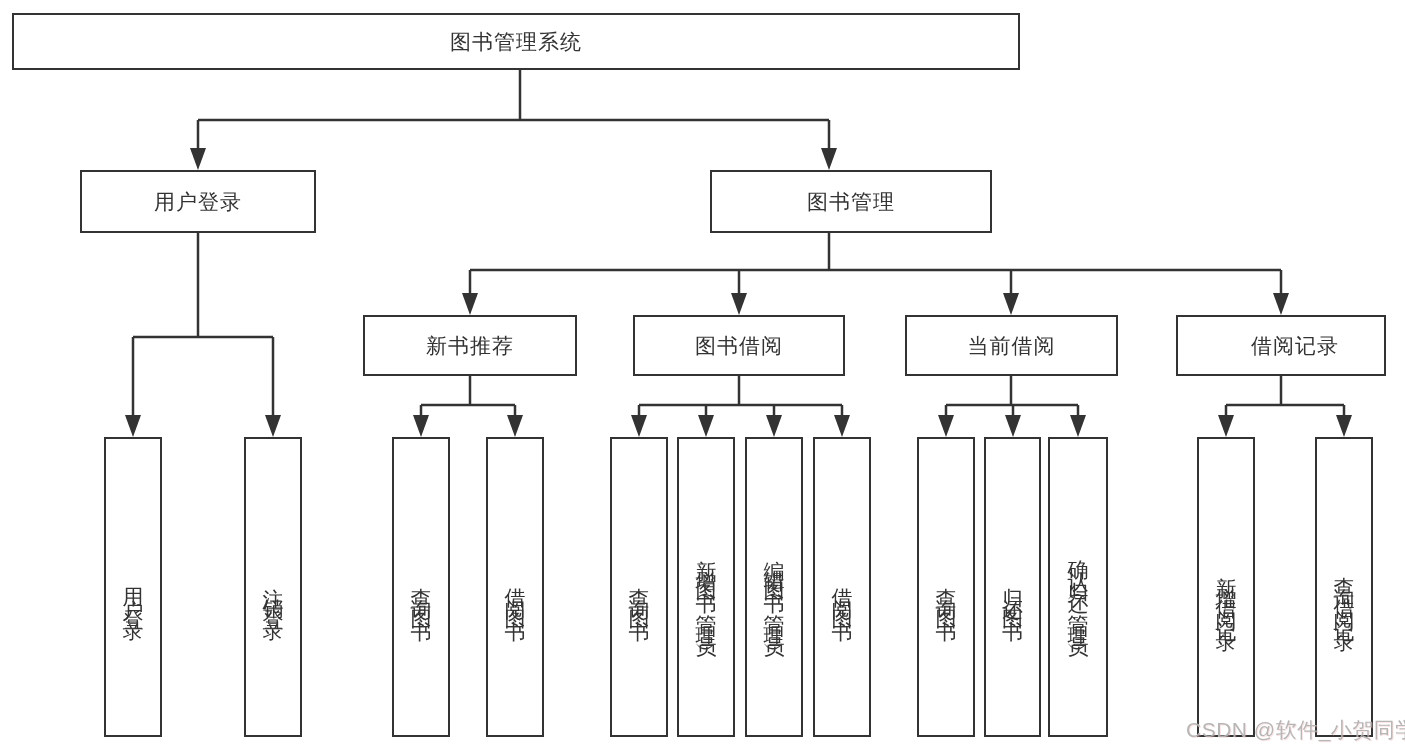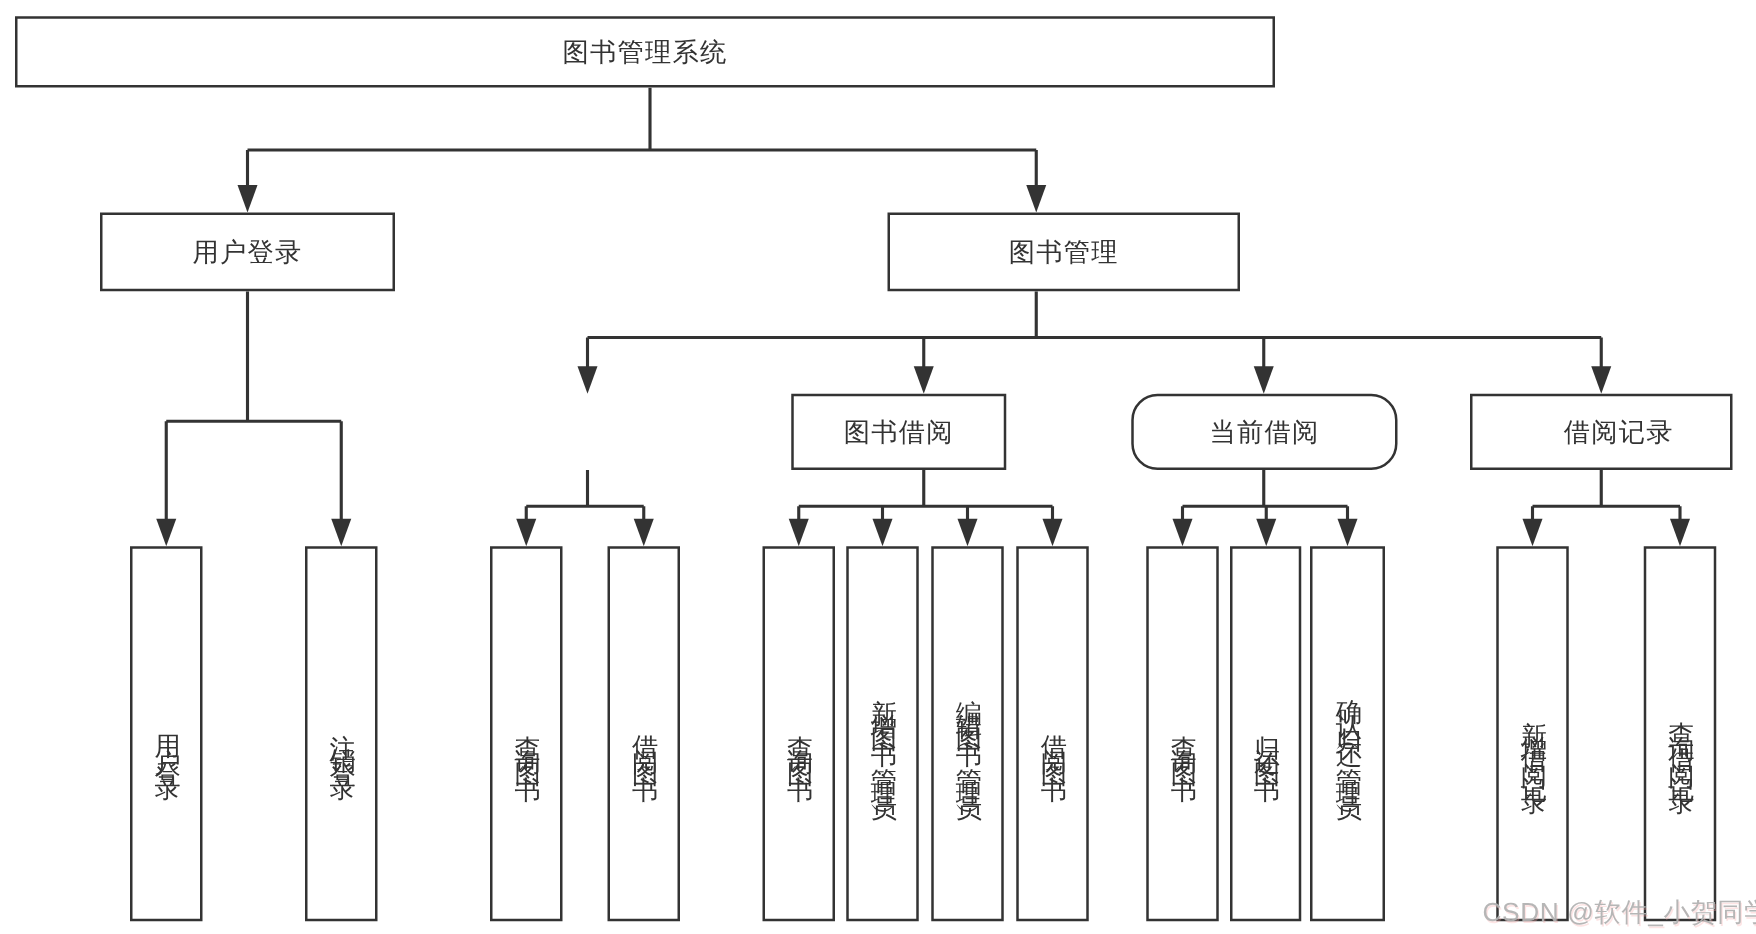--- a/index.html
+++ b/index.html
@@ -156,24 +156,27 @@
     <span>图书管理系统</span>
   </div>
 
   <div class="hbox" style="left:80px; top:170px; width:236px; height:63px;">
     <span>用户登录</span>
   </div>
   <div class="hbox" style="left:710px; top:170px; width:282px; height:63px;">
     <span>图书管理</span>
   </div>
 
-  <div class="hbox" style="left:633px; top:315px; width:172px; height:61px;">
+  <div class="hbox" style="left:363px; top:315px; width:214px; height:61px;">
+    <span>新书推荐</span>
+  </div>
+  <div class="hbox" style="left:633px; top:315px; width:212px; height:61px;">
     <span>图书借阅</span>
   </div>
-  <div class="hbox" style="left:905px; top:315px; width:213px; height:61px;border-radius:21px;">
+  <div class="hbox" style="left:905px; top:315px; width:213px; height:61px;">
     <span>当前借阅</span>
   </div>
   <div class="hbox" style="left:1176px; top:315px; width:210px; height:61px;padding-left:28px;">
     <span>借阅记录</span>
   </div>
 
   <div class="vbox" style="left:104px;">
     <span>用户登录</span>
   </div>
   <div class="vbox" style="left:244px;">

